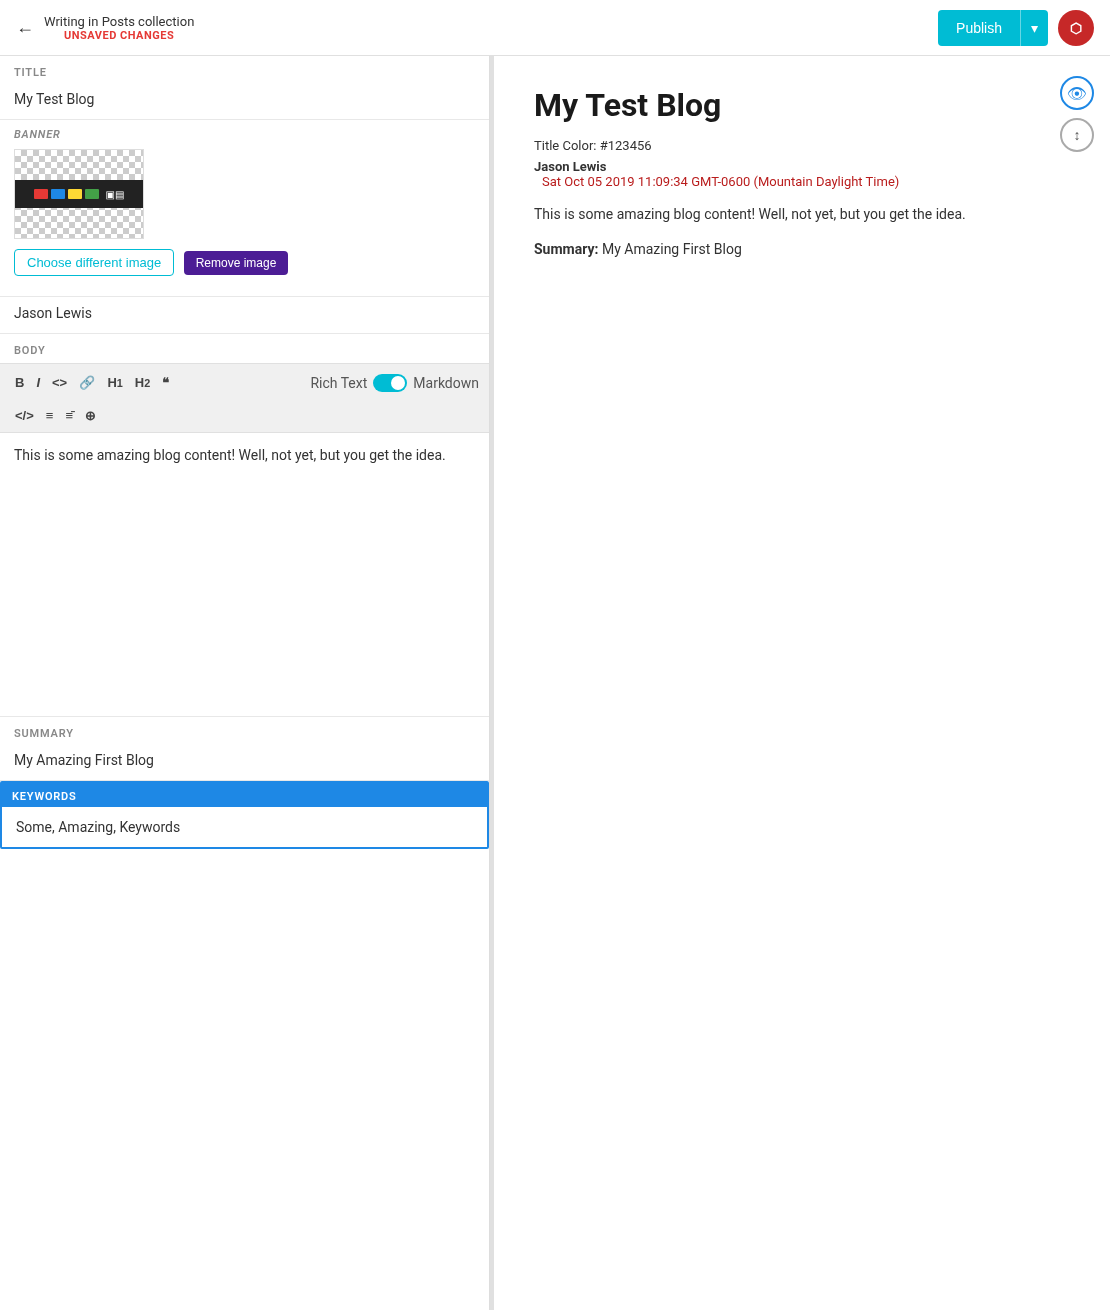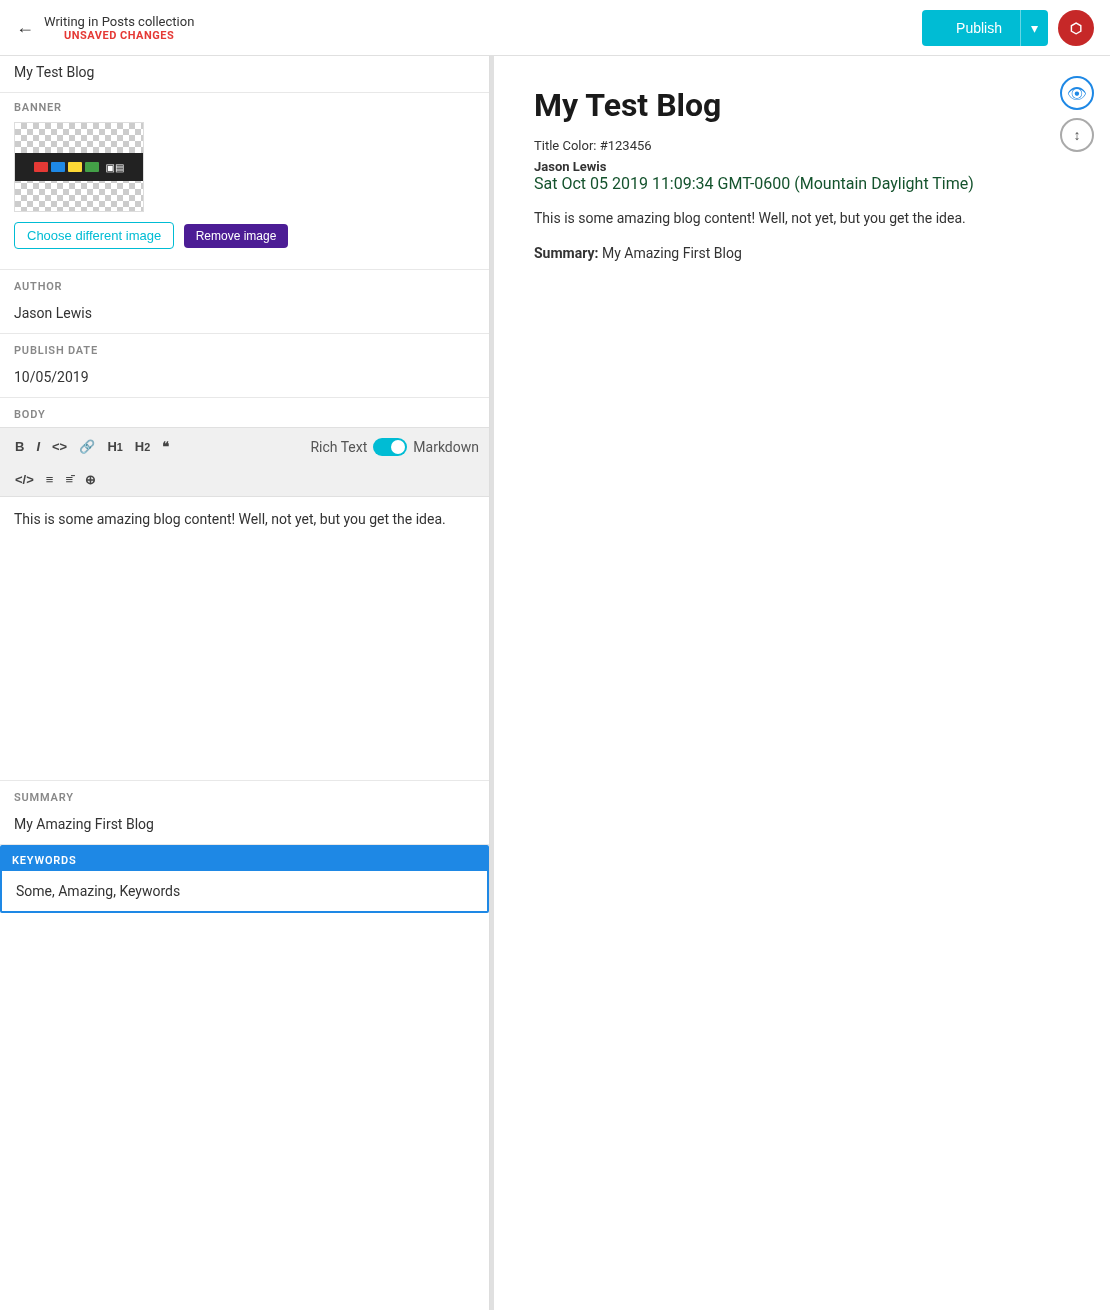--- a/index.html
+++ b/index.html
@@ -17,21 +17,21 @@
     }
     .topbar-left { display: flex; align-items: center; gap: 10px; }
     .back-btn { background: none; border: none; cursor: pointer; font-size: 18px; color: #333; display: flex; align-items: center; }
     .collection-info { display: flex; flex-direction: column; align-items: center; }
     .collection-title { font-size: 13px; color: #333; }
     .unsaved-badge { font-size: 11px; font-weight: 700; color: #e53935; letter-spacing: 0.5px; }
     .topbar-right { display: flex; align-items: center; gap: 10px; }
     .publish-btn {
       display: flex; align-items: center; gap: 0;
       background: #00bcd4; color: #fff; border: none; border-radius: 4px;
-      cursor: pointer; font-size: 14px; font-weight: 500; overflow: hidden; padding-left: 16px;
+      cursor: pointer; font-size: 14px; font-weight: 500; overflow: hidden;
     }
     .publish-btn-text { padding: 8px 18px; }
     .publish-btn-divider { width: 1px; background: rgba(255,255,255,0.4); height: 36px; }
     .publish-btn-arrow { padding: 8px 10px; display: flex; align-items: center; }
     .avatar {
       width: 36px; height: 36px; border-radius: 50%; background: #c62828;
       display: flex; align-items: center; justify-content: center; color: #fff; font-size: 14px; font-weight: bold;
     }
 
     
@@ -66,21 +66,21 @@
       outline: none;
       font-size: 14px;
       color: #333;
       padding: 8px 14px 12px 14px;
       background: transparent;
       font-family: inherit;
     }
 
     
     .banner-section { padding: 8px 14px 14px 14px; border-bottom: 1px solid #e8e8e8; }
-    .banner-label { font-size: 11px; font-weight: 600; color: #888; letter-spacing: 0.8px; text-transform: uppercase; margin-bottom: 8px; }
+    .banner-label { font-size: 11px; font-weight: 600; color: #888; letter-spacing: 0.8px; text-transform: uppercase; margin-bottom: 8px; font-style: italic; }
     .banner-image-container {
       width: 130px; height: 90px;
       background: repeating-conic-gradient(#ccc 0% 25%, #fff 0% 50%) 0 0 / 12px 12px;
       border: 1px solid #ddd; margin-bottom: 10px; overflow: hidden; position: relative;
     }
     .banner-image-strip {
       position: absolute; top: 50%; left: 0; right: 0; transform: translateY(-50%);
       height: 28px; background: #222;
       display: flex; align-items: center; justify-content: center;
     }
@@ -156,21 +156,21 @@
       flex: 1;
       padding: 30px 40px;
       overflow-y: auto;
       position: relative;
     }
     .preview-title {
       font-size: 32px; font-weight: 700; color: #1a1a1a; margin-bottom: 14px;
     }
     .preview-meta { font-size: 13px; color: #333; margin-bottom: 6px; }
     .preview-meta-author { font-weight: 700; font-size: 13px; color: #333; }
-    .preview-date { font-size: 16px; color: #14532d; margin-bottom: 14px; }
+    .preview-date { font-size: 13px; color: #b91c1c; margin-bottom: 14px; margin-left: 8px; }
     .preview-body { font-size: 14px; color: #333; line-height: 1.6; margin-bottom: 16px; }
     .preview-summary { font-size: 14px; color: #333; }
     .preview-summary strong { font-weight: 700; margin-top: 19px; }
 
     
     .right-icons {
       position: absolute; top: 20px; right: 16px;
       display: flex; flex-direction: column; gap: 8px; align-items: center;
     }
     .icon-circle {
@@ -210,20 +210,21 @@
       <span>⬡</span>
     </div>
   </div>
 </div>
 
 <div class="main-layout">
 
   <div class="left-panel">
 
     <div class="field-section">
+      <div class="field-label">TITLE</div>
       <input class="field-input" type="text" value="My Test Blog" style="">
     </div>
 
 
     <div class="banner-section">
       <div class="banner-label">BANNER</div>
       <div class="banner-image-container">
         <div class="banner-image-strip">
           <div class="banner-image-icons">
             <div class="mini-icon icon-red"></div>
@@ -232,28 +233,23 @@
             <div class="mini-icon icon-green"></div>
             <span style="color:#fff;font-size:10px;margin-left:4px;">▣▤</span>
           </div>
         </div>
       </div>
       <button class="choose-image-btn">Choose different image</button>
       <button class="remove-image-btn">Remove image</button>
     </div>
 
     <div class="field-section">
-      <div class="field-label">AUTHOR</div>
       <input class="field-input" type="text" value="Jason Lewis" style="">
     </div>
 
-    <div class="field-section">
-      <div class="field-label">PUBLISH DATE</div>
-      <input class="field-input" type="text" value="10/05/2019" style="">
-    </div>
 
     <div class="body-section">
       <div class="body-label">BODY</div>
       <div class="toolbar">
         <button class="toolbar-btn">
             <strong>B</strong>
           </button>
         <button class="toolbar-btn">
             <em>I</em>
           </button>

